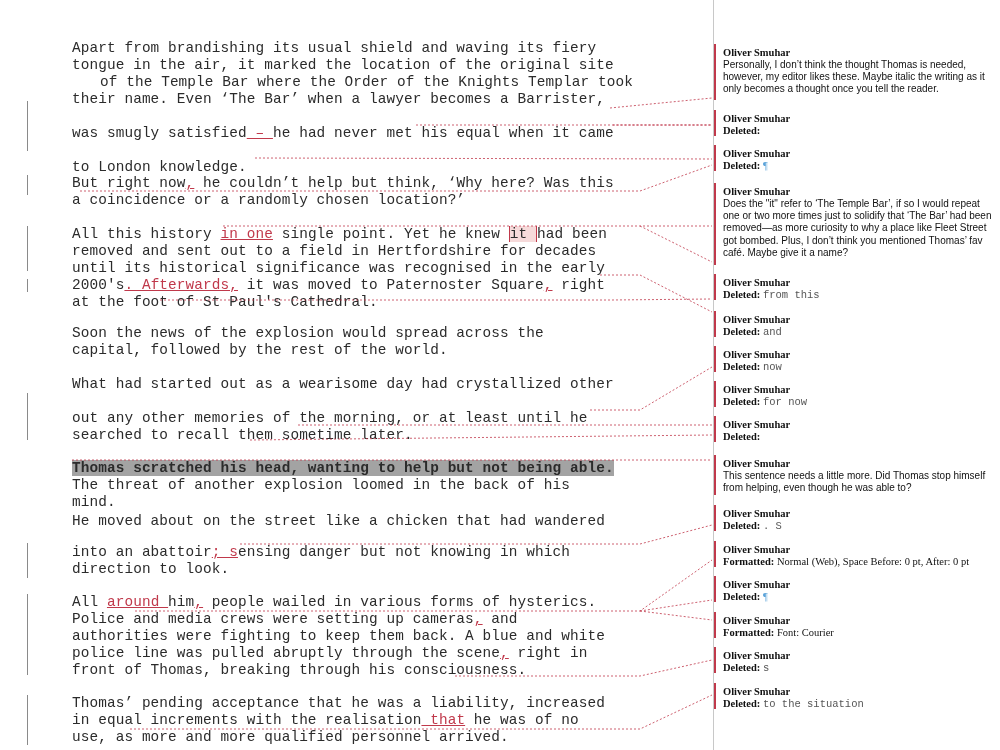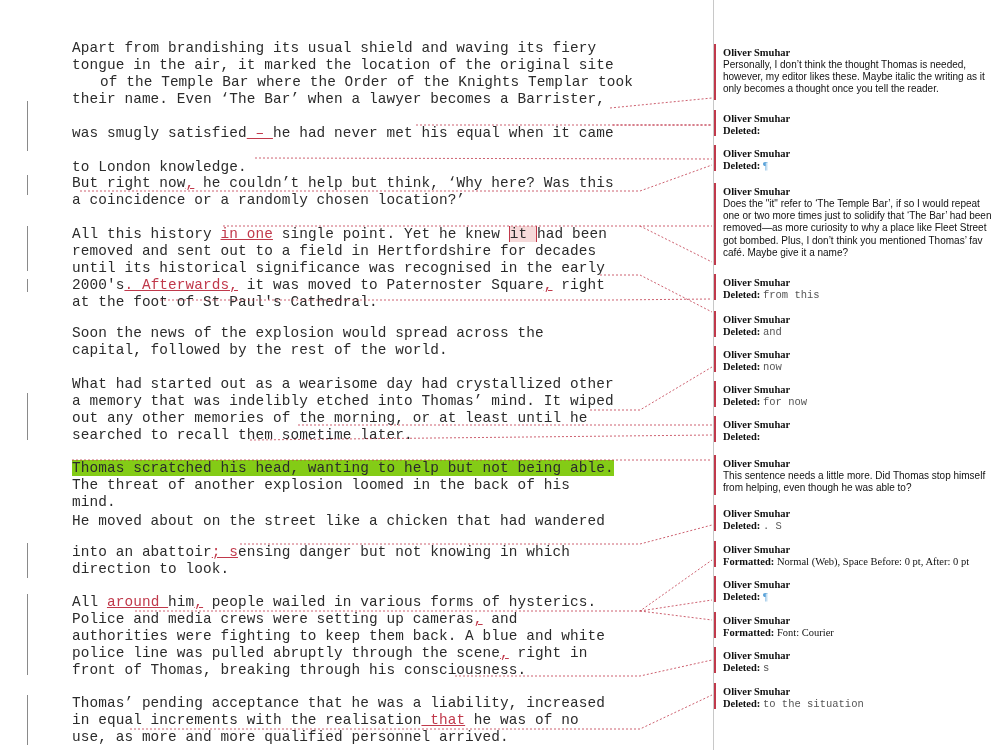--- a/index.html
+++ b/index.html
@@ -11,21 +11,21 @@
       position: absolute; left: 0; top: 0; width: 713px; height: 750px;
       background: #fff;
     }
     .text-line {
       position: absolute; left: 72px;
       font-family: "Liberation Mono", monospace;
       font-size: 14.4px; line-height: 17px; height: 17px;
       color: #2b2b2b; white-space: pre; letter-spacing: 0.1px;
     }
     .ins { color: #c0394b; text-decoration: underline; text-decoration-color: #c0394b; }
-    .hl { background: #84cc16; }
+    .hl { background: #a3a3a3; font-weight: bold; }
     .hl-box { background: #f6dada; border-left: 1px solid #c0394b; border-right: 1px solid #c0394b; }
     .changebar {
       position: absolute; left: 27px; width: 1px; background: #8a8a8a;
     }
     .divider {
       position: absolute; left: 713px; top: 0; width: 1px; height: 750px; background: #c8c8c8;
     }
     .balloon-pane { position: absolute; left: 714px; top: 0; width: 286px; height: 750px; }
     .balloon {
       position: absolute; left: 723px; width: 272px;
@@ -52,21 +52,20 @@
     <div class="text-line" style="top: 175px;"><span>But right now</span><span class="ins">,</span><span> he couldn’t help but think, ‘Why here? Was this</span></div>
     <div class="text-line" style="top: 192px;"><span>a coincidence or a randomly chosen location?’</span></div>
     <div class="text-line" style="top: 226px;"><span>All this history </span><span class="ins">in one</span><span> single point. Yet he knew </span><span class="hl-box">it </span><span>had been</span></div>
     <div class="text-line" style="top: 243px;"><span>removed and sent out to a field in Hertfordshire for decades</span></div>
     <div class="text-line" style="top: 260px;"><span>until its historical significance was recognised in the early</span></div>
     <div class="text-line" style="top: 277px;"><span>2000's</span><span class="ins">. Afterwards,</span><span> it was moved to Paternoster Square</span><span class="ins">,</span><span> right</span></div>
     <div class="text-line" style="top: 294px;"><span>at the foot of St Paul's Cathedral.</span></div>
     <div class="text-line" style="top: 325px;"><span>Soon the news of the explosion would spread across the</span></div>
     <div class="text-line" style="top: 342px;"><span>capital, followed by the rest of the world.</span></div>
     <div class="text-line" style="top: 376px;"><span>What had started out as a wearisome day had crystallized other</span></div>
-    <div class="text-line" style="top: 393px;"><span>a memory that was indelibly etched into Thomas’ mind. It wiped</span></div>
     <div class="text-line" style="top: 410px;"><span>out any other memories of the morning, or at least until he</span></div>
     <div class="text-line" style="top: 427px;"><span>searched to recall them sometime later.</span></div>
     <div class="text-line" style="top: 460px;"><span class="hl">Thomas scratched his head, wanting to help but not being able.</span></div>
     <div class="text-line" style="top: 477px;"><span>The threat of another explosion loomed in the back of his</span></div>
     <div class="text-line" style="top: 494px;"><span>mind.</span></div>
     <div class="text-line" style="top: 513px;"><span>He moved about on the street like a chicken that had wandered</span></div>
     <div class="text-line" style="top: 544px;"><span>into an abattoir</span><span class="ins">; s</span><span>ensing danger but not knowing in which</span></div>
     <div class="text-line" style="top: 561px;"><span>direction to look.</span></div>
     <div class="text-line" style="top: 594px;"><span>All </span><span class="ins">around </span><span>him</span><span class="ins">,</span><span> people wailed in various forms of hysterics.</span></div>
     <div class="text-line" style="top: 611px;"><span>Police and media crews were setting up cameras</span><span class="ins">,</span><span> and</span></div>

